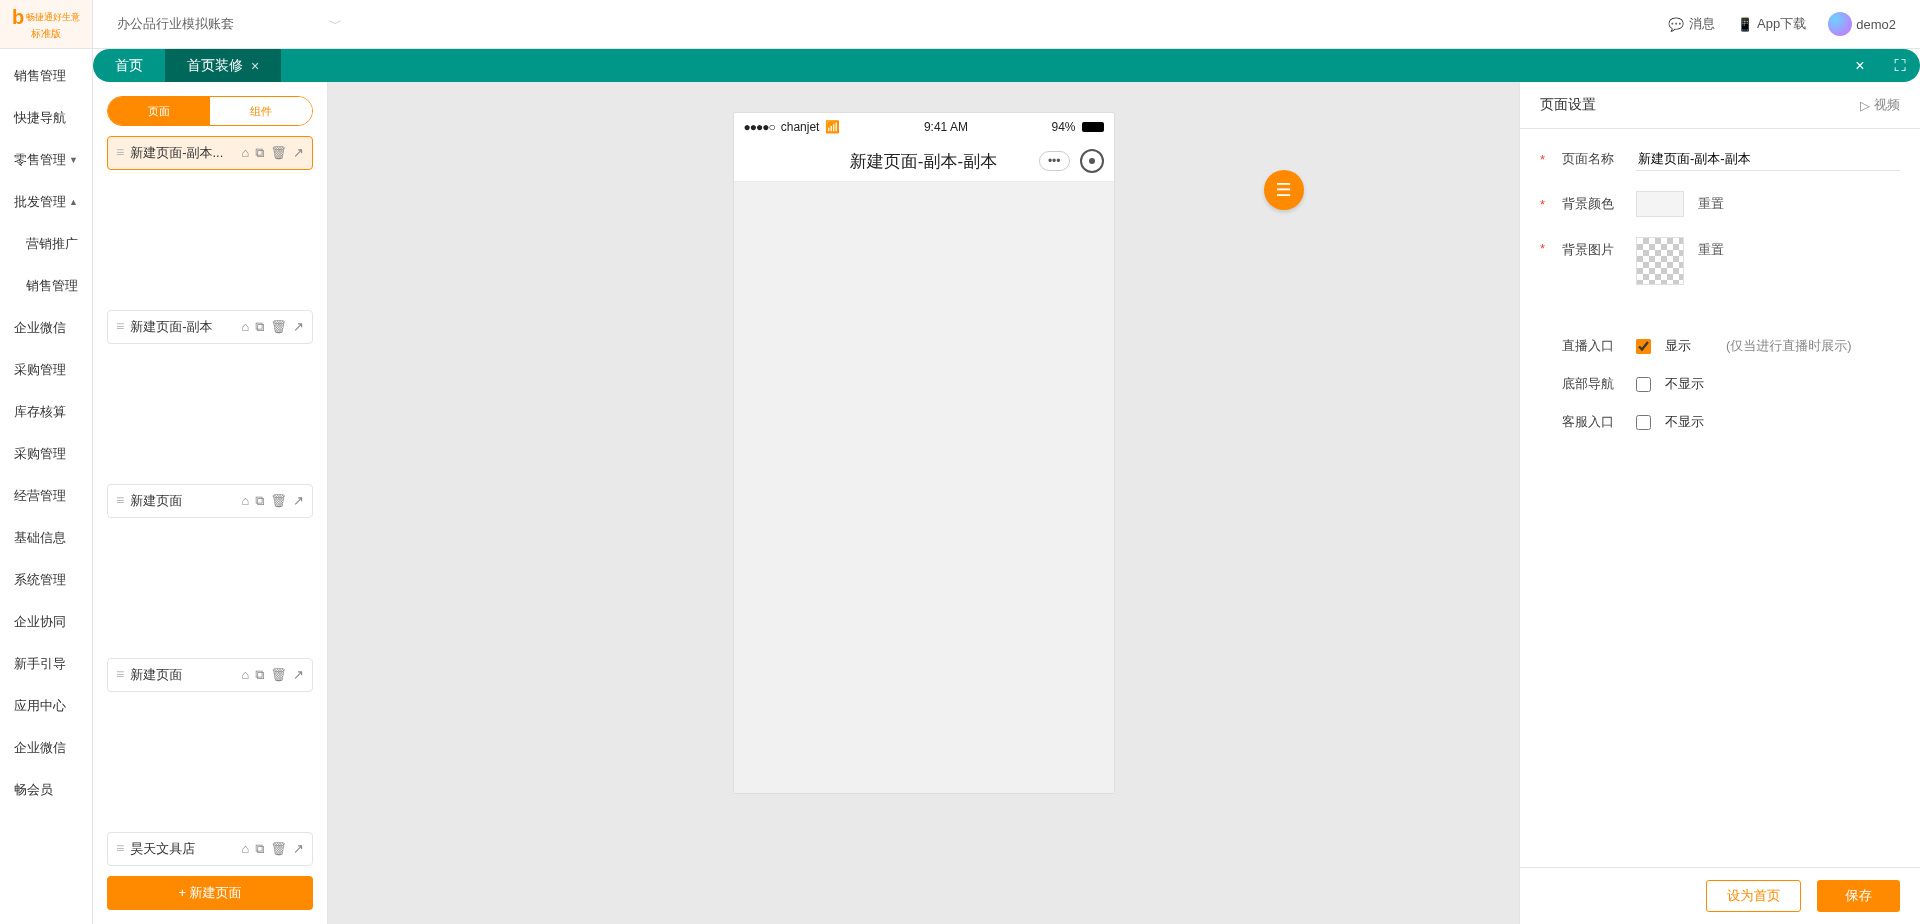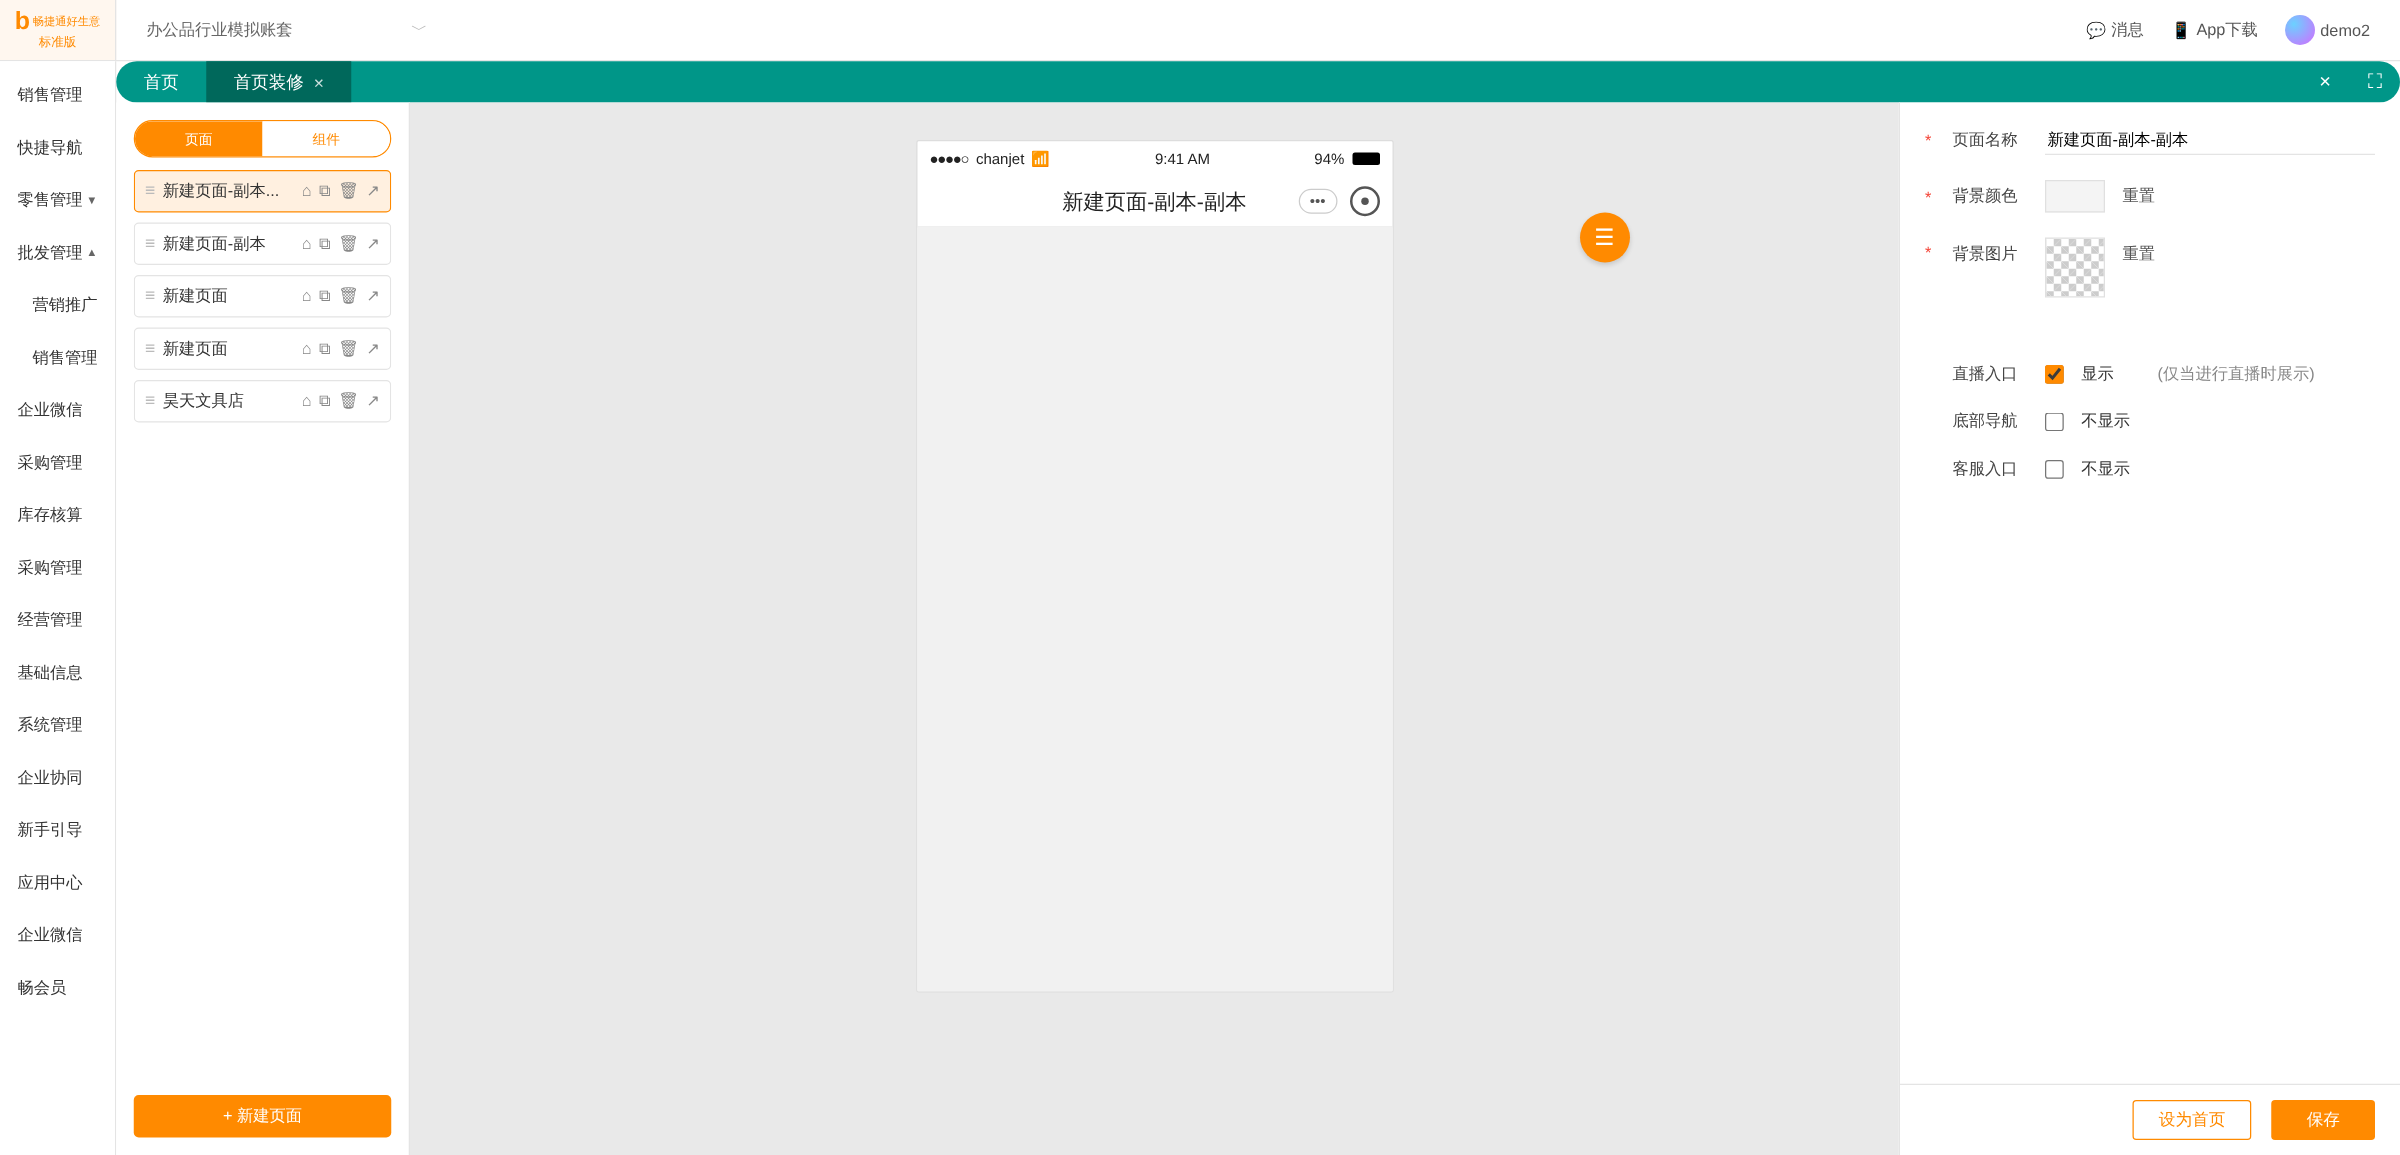--- a/index.html
+++ b/index.html
@@ -45,21 +45,21 @@
   .tabstrip-spacer{flex:1;}
   .tabstrip .ctl{width:40px;display:flex;align-items:center;justify-content:center;cursor:pointer;font-size:16px;}
   
   .workspace{flex:1;display:flex;min-height:0;position:relative;}
   
   .page-panel{width:206px;background:#fff;border-right:1px solid var(--border);display:flex;flex-direction:column;padding:14px;gap:10px;}
   .seg{display:flex;border:1px solid var(--orange);border-radius:15px;overflow:hidden;height:28px;}
   .seg>div{flex:1;display:flex;align-items:center;justify-content:center;cursor:pointer;font-size:11px;}
   .seg .on{background:var(--orange);color:#fff;}
   .seg .off{color:var(--orange);background:#fff;}
-  .page-list{display:flex;flex-direction:column;gap:8px;flex:1;overflow:auto;}
+  .page-list{display:flex;flex-direction:column;gap:8px;flex:1;overflow:auto;justify-content:space-between;}
   .page-row{display:flex;align-items:center;gap:6px;border:1px solid var(--border);border-radius:4px;padding:0 8px;height:32px;background:#fff;}
   .page-row.sel{border-color:var(--orange);background:var(--orange-light);}
   .page-row .drag{color:#bbb;font-size:10px;line-height:8px;}
   .page-row .drag::before{content:"≡";font-size:14px;}
   .page-row .name{flex:1;white-space:nowrap;overflow:hidden;text-overflow:ellipsis;font-size:13px;}
   .page-row .icons{display:flex;gap:6px;color:#888;font-size:13px;}
   .page-row .icons span{cursor:pointer;}
   .new-page-btn{height:34px;border-radius:4px;background:var(--orange);color:#fff;display:flex;align-items:center;justify-content:center;cursor:pointer;margin-top:auto;}
   
   .canvas-wrap{flex:1;background:#e9e9e9;display:flex;justify-content:center;align-items:flex-start;padding:30px 0;overflow:auto;position:relative;}
@@ -300,20 +300,27 @@
           </div>
           <div class="phone-body"></div>
         </div>
 
         <div class="fab">
           <div class="fab-btn">☰</div>
         </div>
       </div>
 
       <div class="settings">
+        <div class="settings-head">
+          <span class="title">页面设置</span>
+          <span class="video">
+            <span>▷</span>
+            <span>视频</span>
+          </span>
+        </div>
         <div class="form">
           <div class="frow">
             <span class="req">*</span>
             <span class="lbl">页面名称</span>
             <input type="text" value="新建页面-副本-副本" style="">
           </div>
           <div class="frow">
             <span class="req">*</span>
             <span class="lbl">背景颜色</span>
             <span class="swatch"></span>

